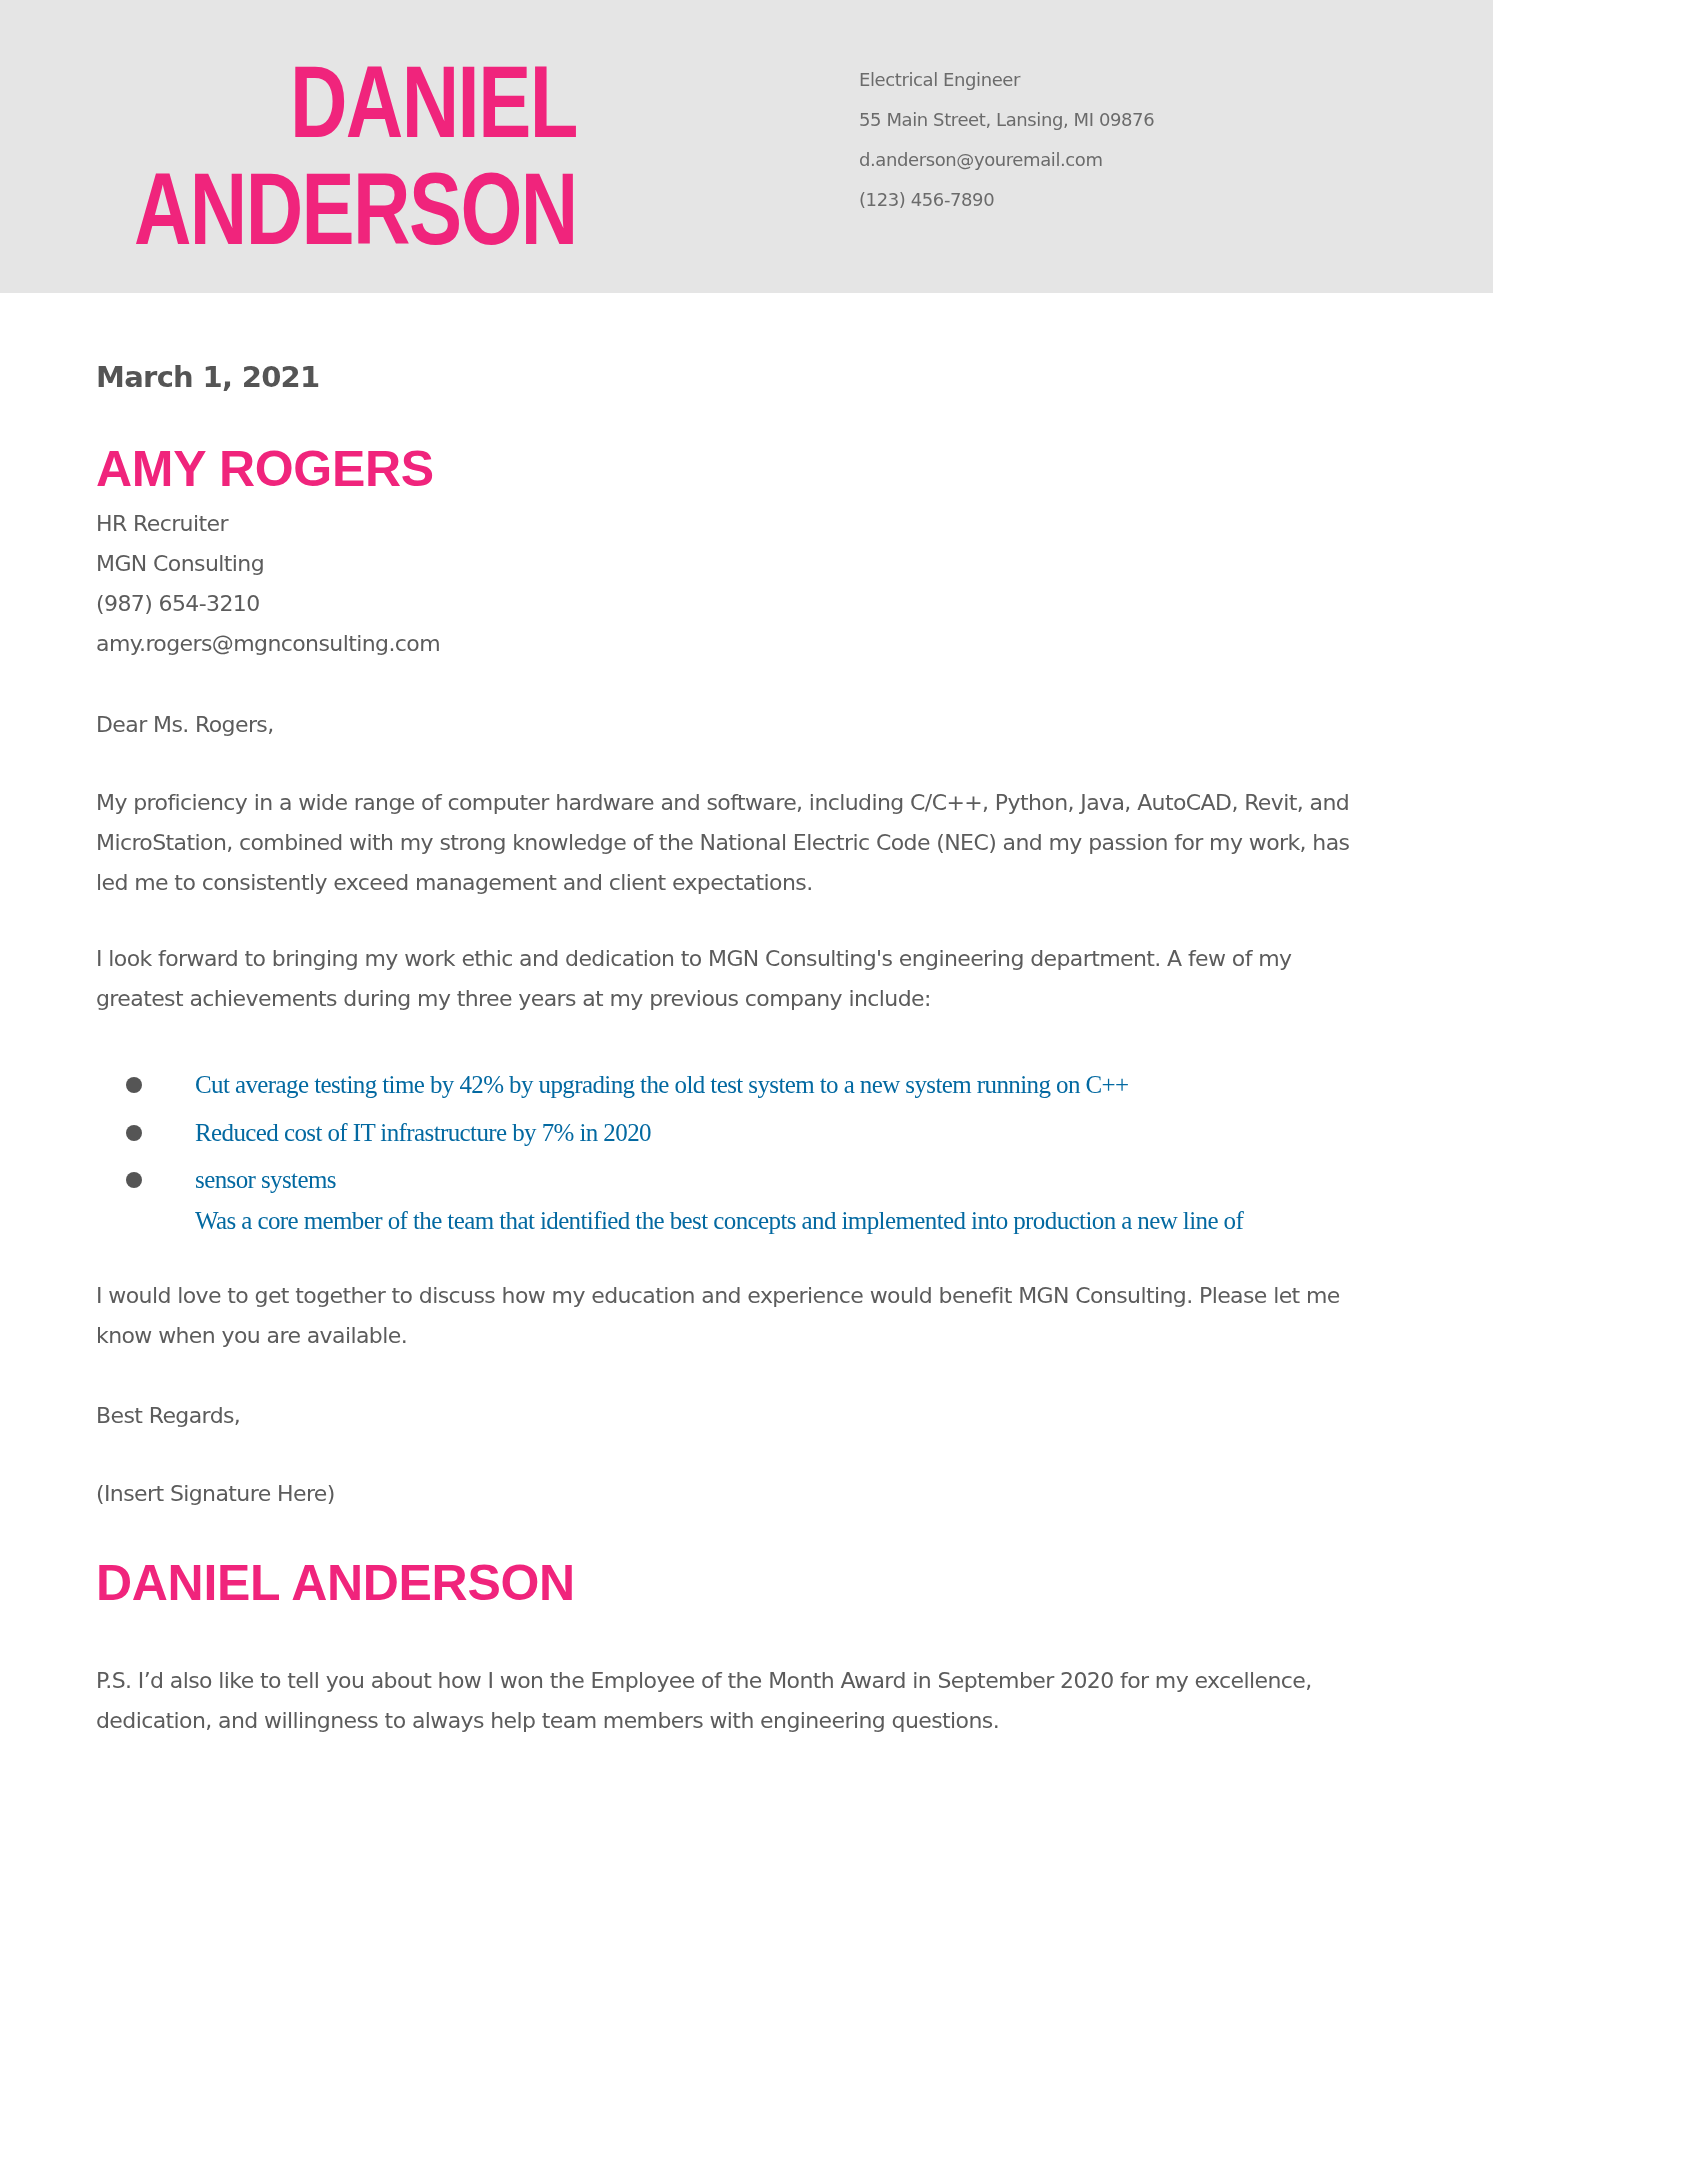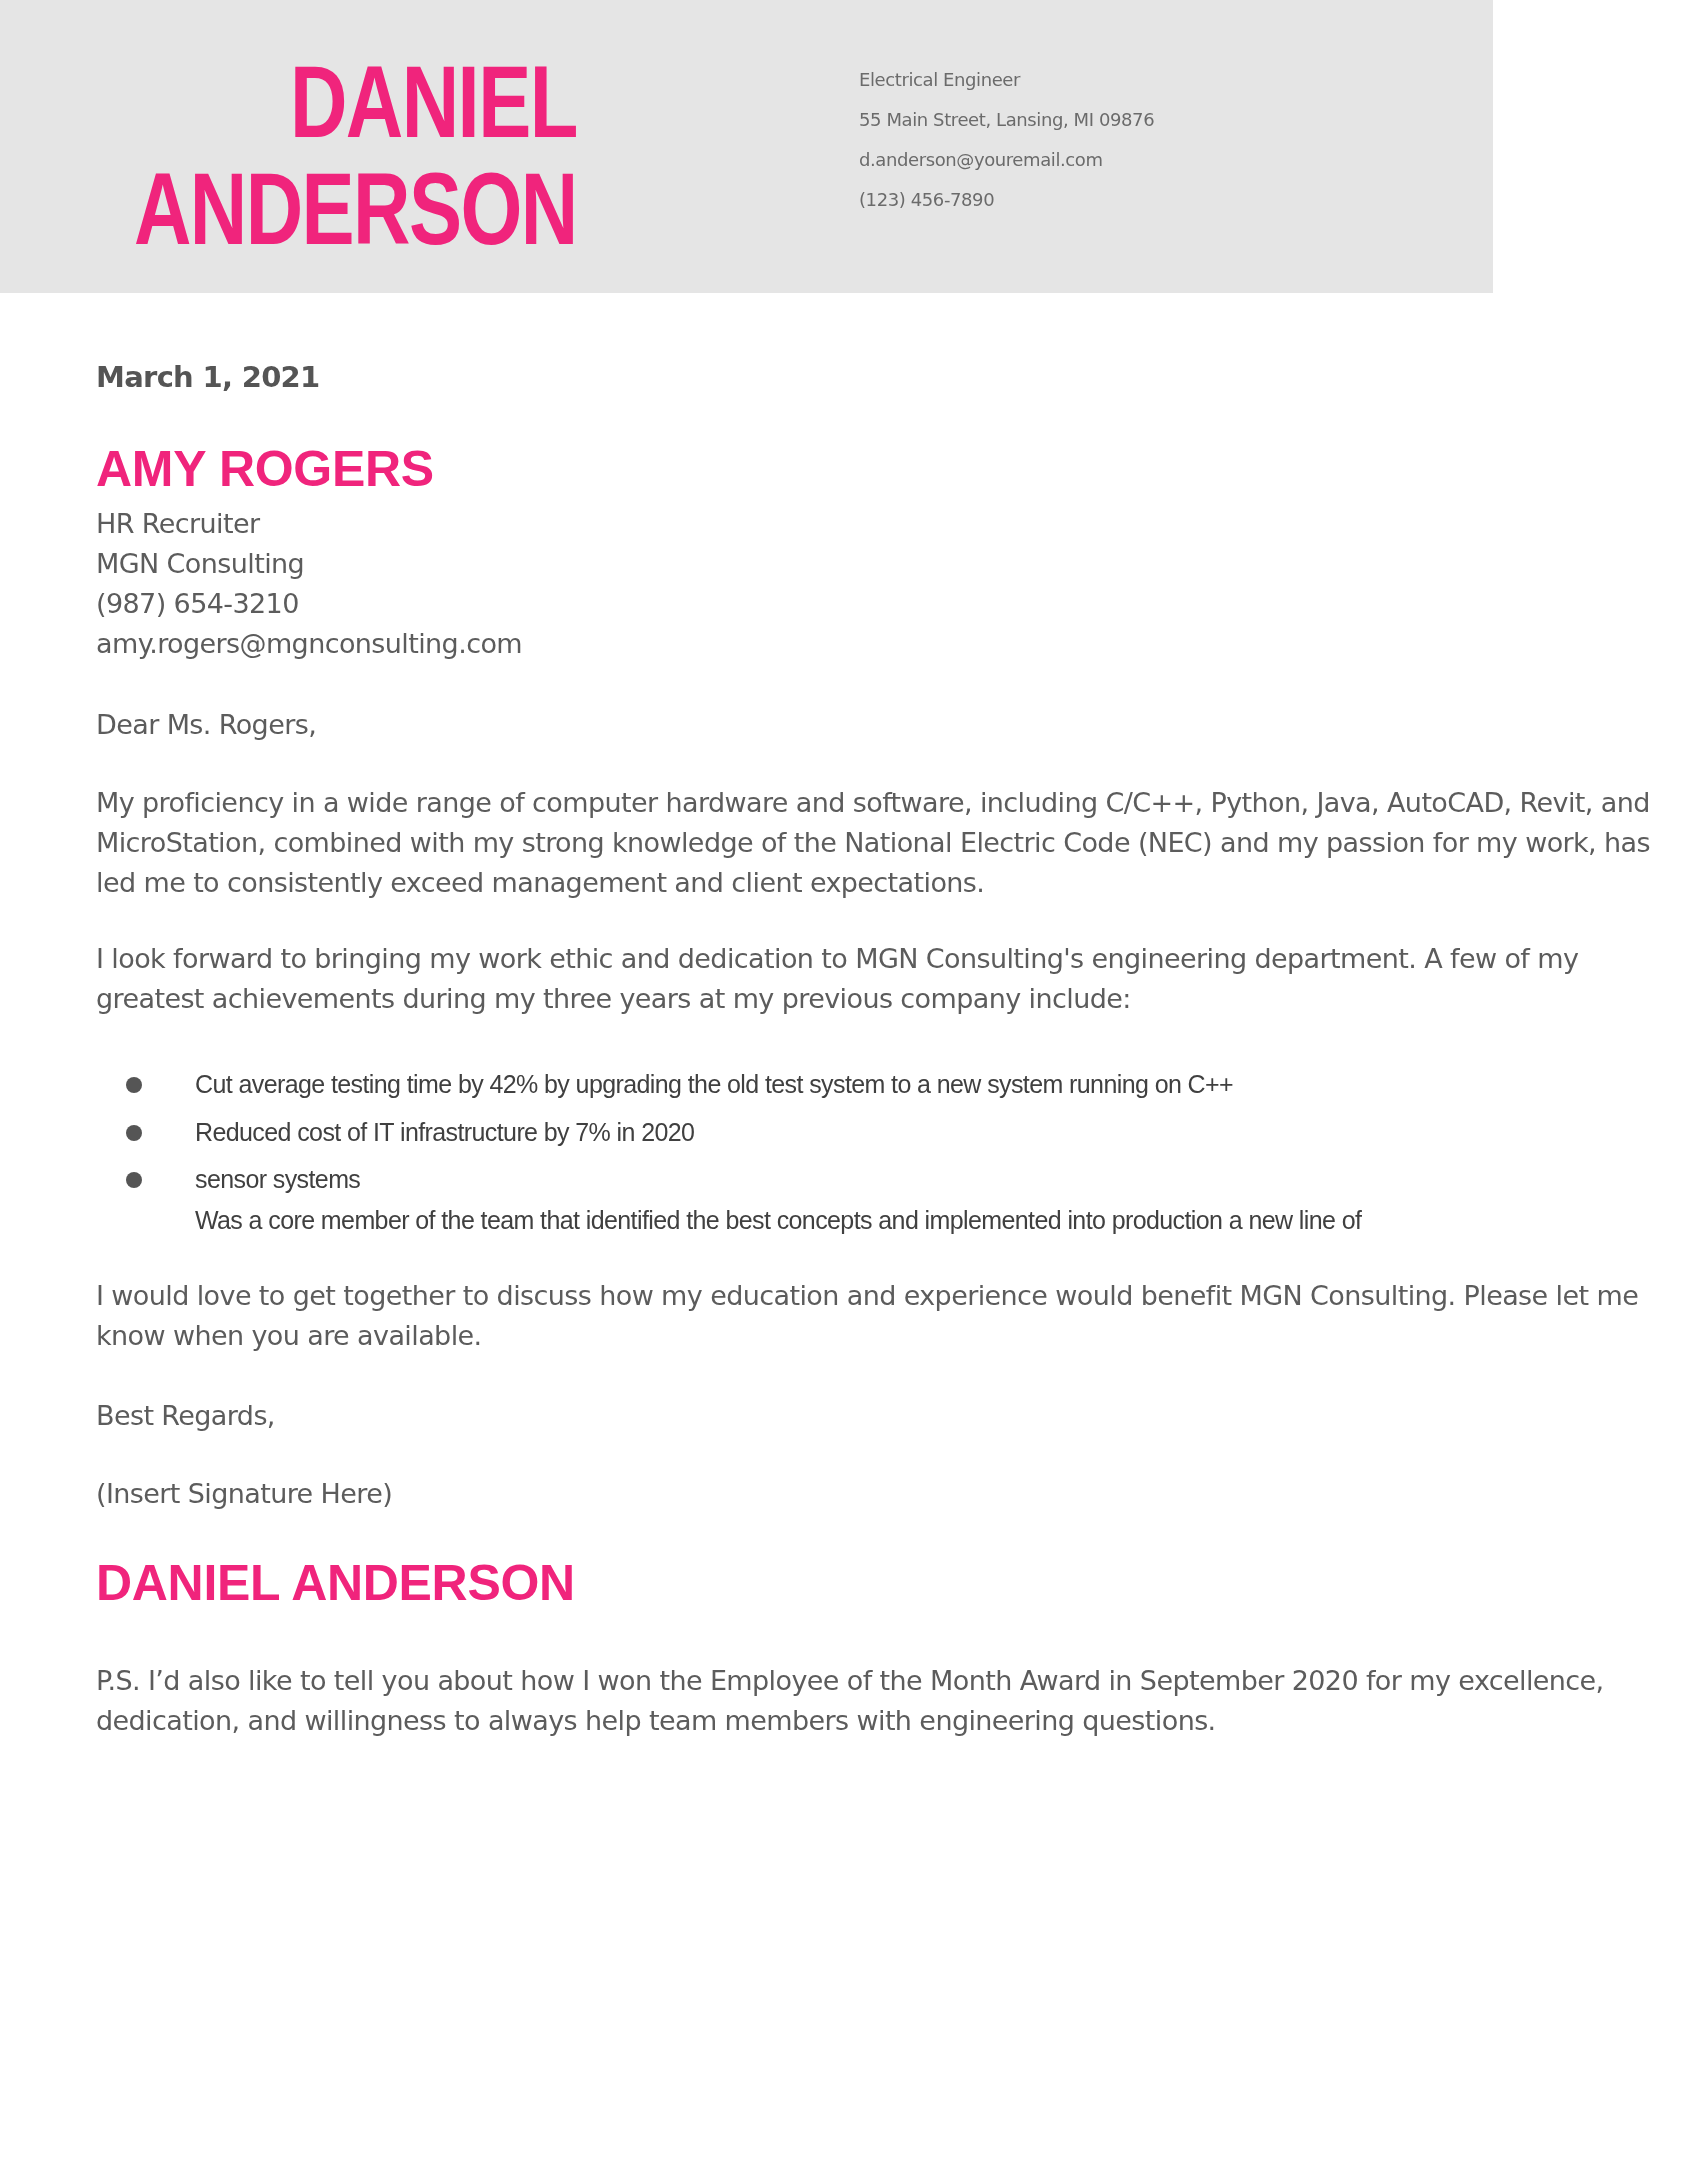--- a/index.html
+++ b/index.html
@@ -80,21 +80,21 @@
     white-space: nowrap;
     letter-spacing: -0.3px;
   }
   .recipient-heading { top: 443px; }
   .signature-name { top: 1557px; }
 
   .text-block {
     position: absolute;
     left: 0;
     font-family: "DejaVu Sans", sans-serif;
-    font-size: 27px;
+    font-size: 22px;
     line-height: 40px;
     color: #5c5c5c;
     letter-spacing: -0.6px;
     white-space: nowrap;
   }
   .line { display: block; }
 
   .recipient-details { top: 504px; }
   .salutation { top: 705px; }
   .para1 { top: 783px; }
@@ -104,24 +104,24 @@
   .signature-placeholder { top: 1474px; }
   .postscript { top: 1661px; }
 
   .bullet-list {
     position: absolute;
     left: 0;
     top: 1064px;
     margin: 0;
     padding: 0;
     list-style: none;
-    font-family: Liberation Sans, sans-serif;
+    font-family: Liberation Serif, serif;
     font-size: 25px;
     line-height: 41px;
-    color: #404040;
+    color: #0369a1;
     letter-spacing: -0.6px;
     white-space: nowrap;
   }
   .bullet-item {
     position: relative;
     padding-left: 99px;
     margin-bottom: 6.6px;
   }
   .bullet-dot {
     position: absolute;

